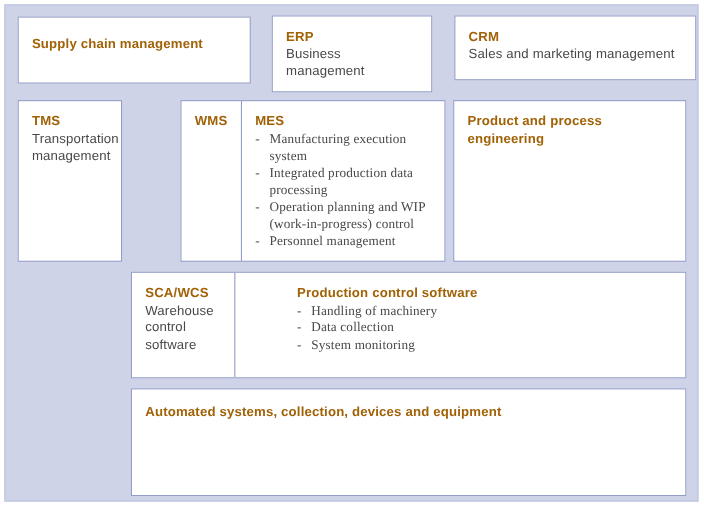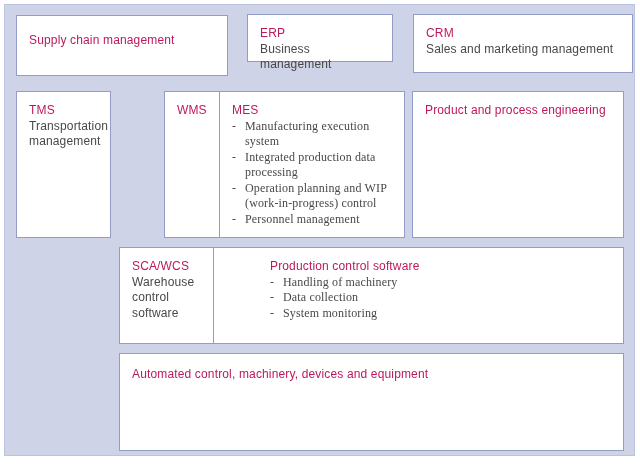--- a/index.html
+++ b/index.html
@@ -26,42 +26,42 @@
     background: #ffffff;
     border: 1px solid #929cc7;
     box-sizing: border-box;
     padding: 11px 10px 10px 12px;
     font-size: 12px;
     line-height: 15.5px;
     letter-spacing: 0.15px;
     color: #484848;
   }
   .title {
-    font-weight: normal;
-    color: #be185d;
+    font-weight: bold;
+    color: #a16207;
   }
   .bullets {
     list-style: none;
     margin: 0;
     padding: 0;
     font-family: Liberation Serif, serif;
   }
   .bullets li {
     position: relative;
     padding-left: 13px;
   }
   .bullets li::before {
     content: "-";
     position: absolute;
     left: 0;
     top: 0;
   }
   
   .box-scm { left: 11px; top: 10px; width: 212px; height: 61px; padding-top: 17px; }
-  .box-erp { left: 242px; top: 9px;  width: 146px; height: 48px; }
+  .box-erp { left: 242px; top: 9px;  width: 146px; height: 70px; }
   .box-crm { left: 408px; top: 9px;  width: 220px; height: 59px; }
   
   .box-tms { left: 11px;  top: 86px; width: 95px;  height: 147px; }
   .box-wms { left: 116px; top: 86px; width: 90px;  height: 147px; margin-left: 43px; }
   .box-mes { left: 214px; top: 86px; width: 186px; height: 147px; padding-right: 4px; }
   .box-ppe { left: 407px; top: 86px; width: 212px; height: 147px; }
   
   .box-row3 { left: 114px; top: 242px; width: 505px; height: 97px; padding: 0; display: flex; gap: 44px; }
   .cell {
     box-sizing: border-box;
@@ -128,17 +128,17 @@
         <div class="title">Production control software</div>
         <ul class="bullets">
           <li>Handling of machinery</li>
           <li>Data collection</li>
           <li>System monitoring</li>
         </ul>
       </div>
     </div>
 
     <div class="box box-automated">
-      <div class="title">Automated control, machinery, devices and equipment</div>
+      <div class="title">Automated systems, collection, devices and equipment</div>
     </div>
 
   </div>
 </div>
 
 </body></html>

